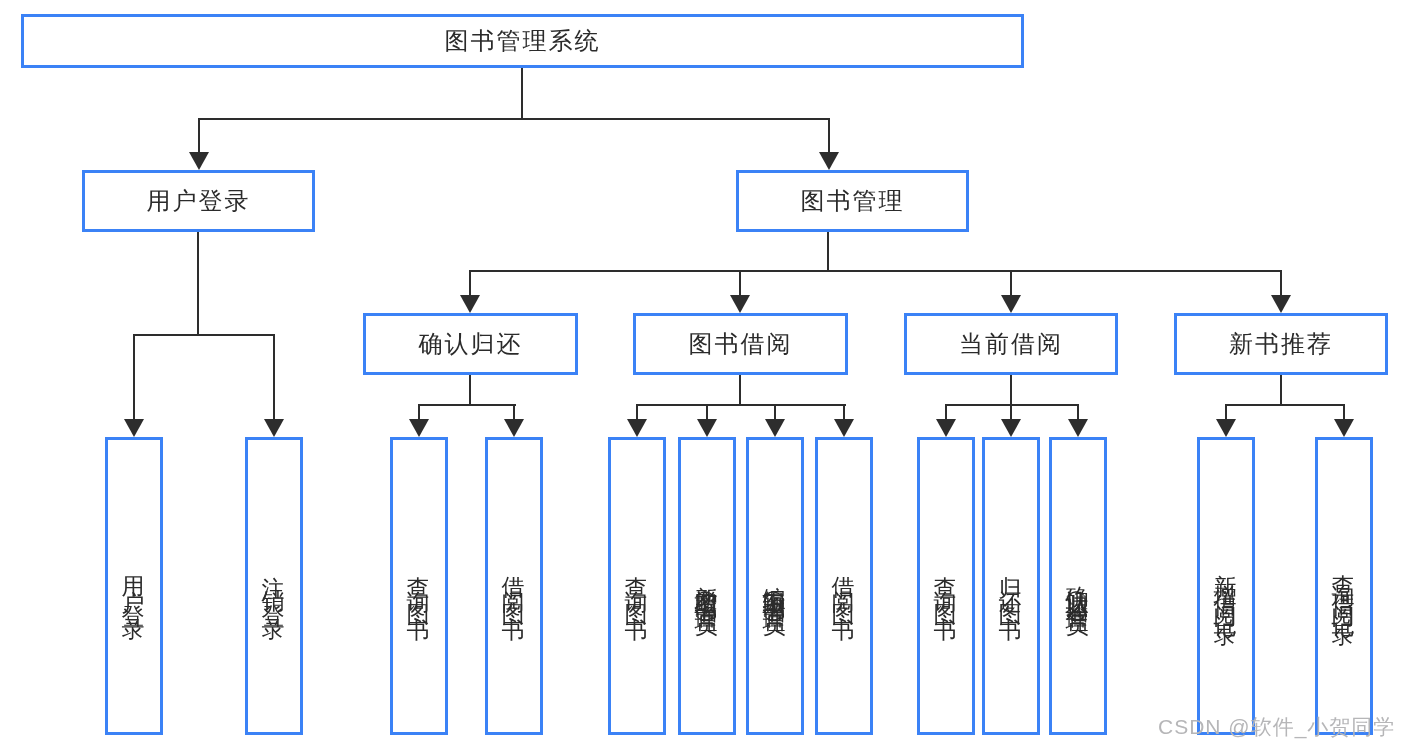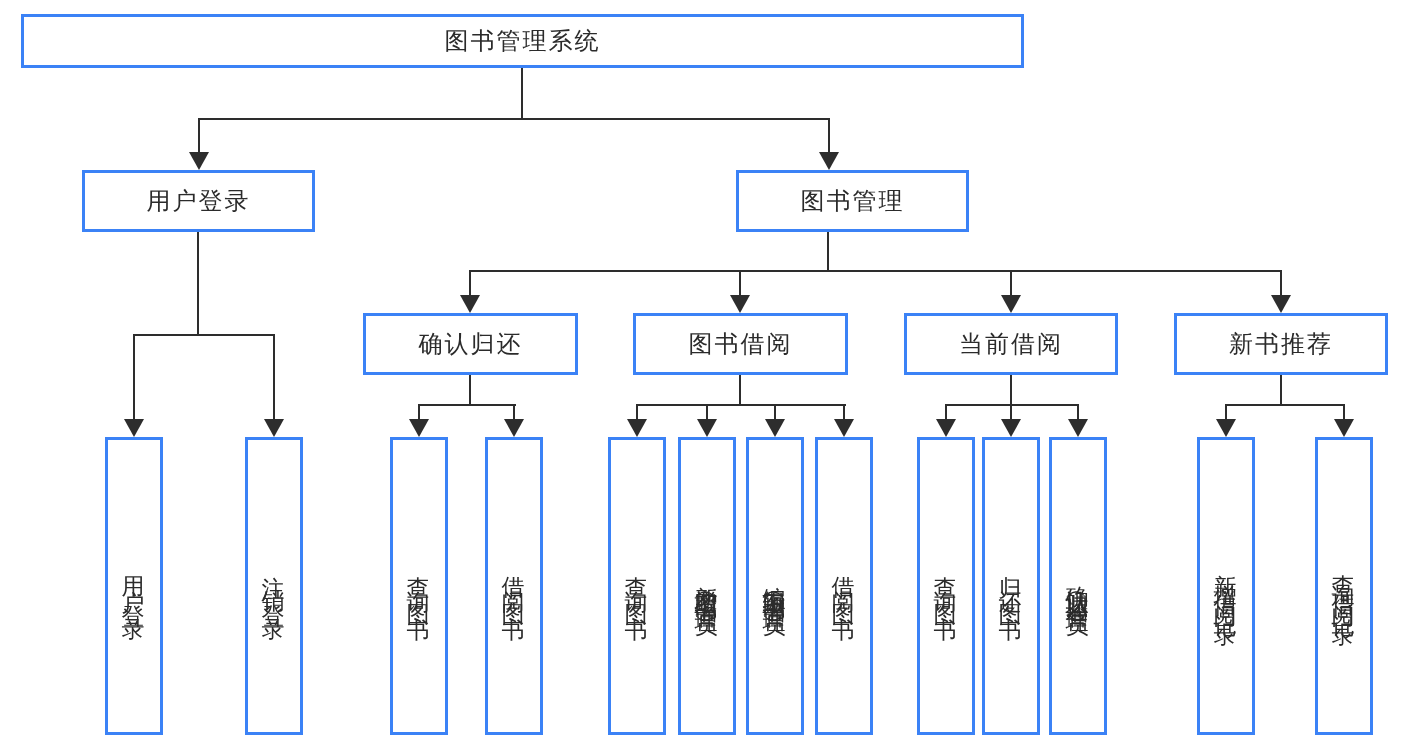--- a/index.html
+++ b/index.html
@@ -186,14 +186,15 @@
     <span class="vtext sp-l">确认归还（管理员）</span>
   </div>
 
   <div class="box leaf" style="left:1197px;">
     <span class="vtext sp-m">新增借阅记录</span>
   </div>
   <div class="box leaf" style="left:1315px;">
     <span class="vtext sp-m">查询借阅记录</span>
   </div>
 
+  <div class="watermark">CSDN @软件_小贺同学</div>
 
 </div>
 
 </body></html>

